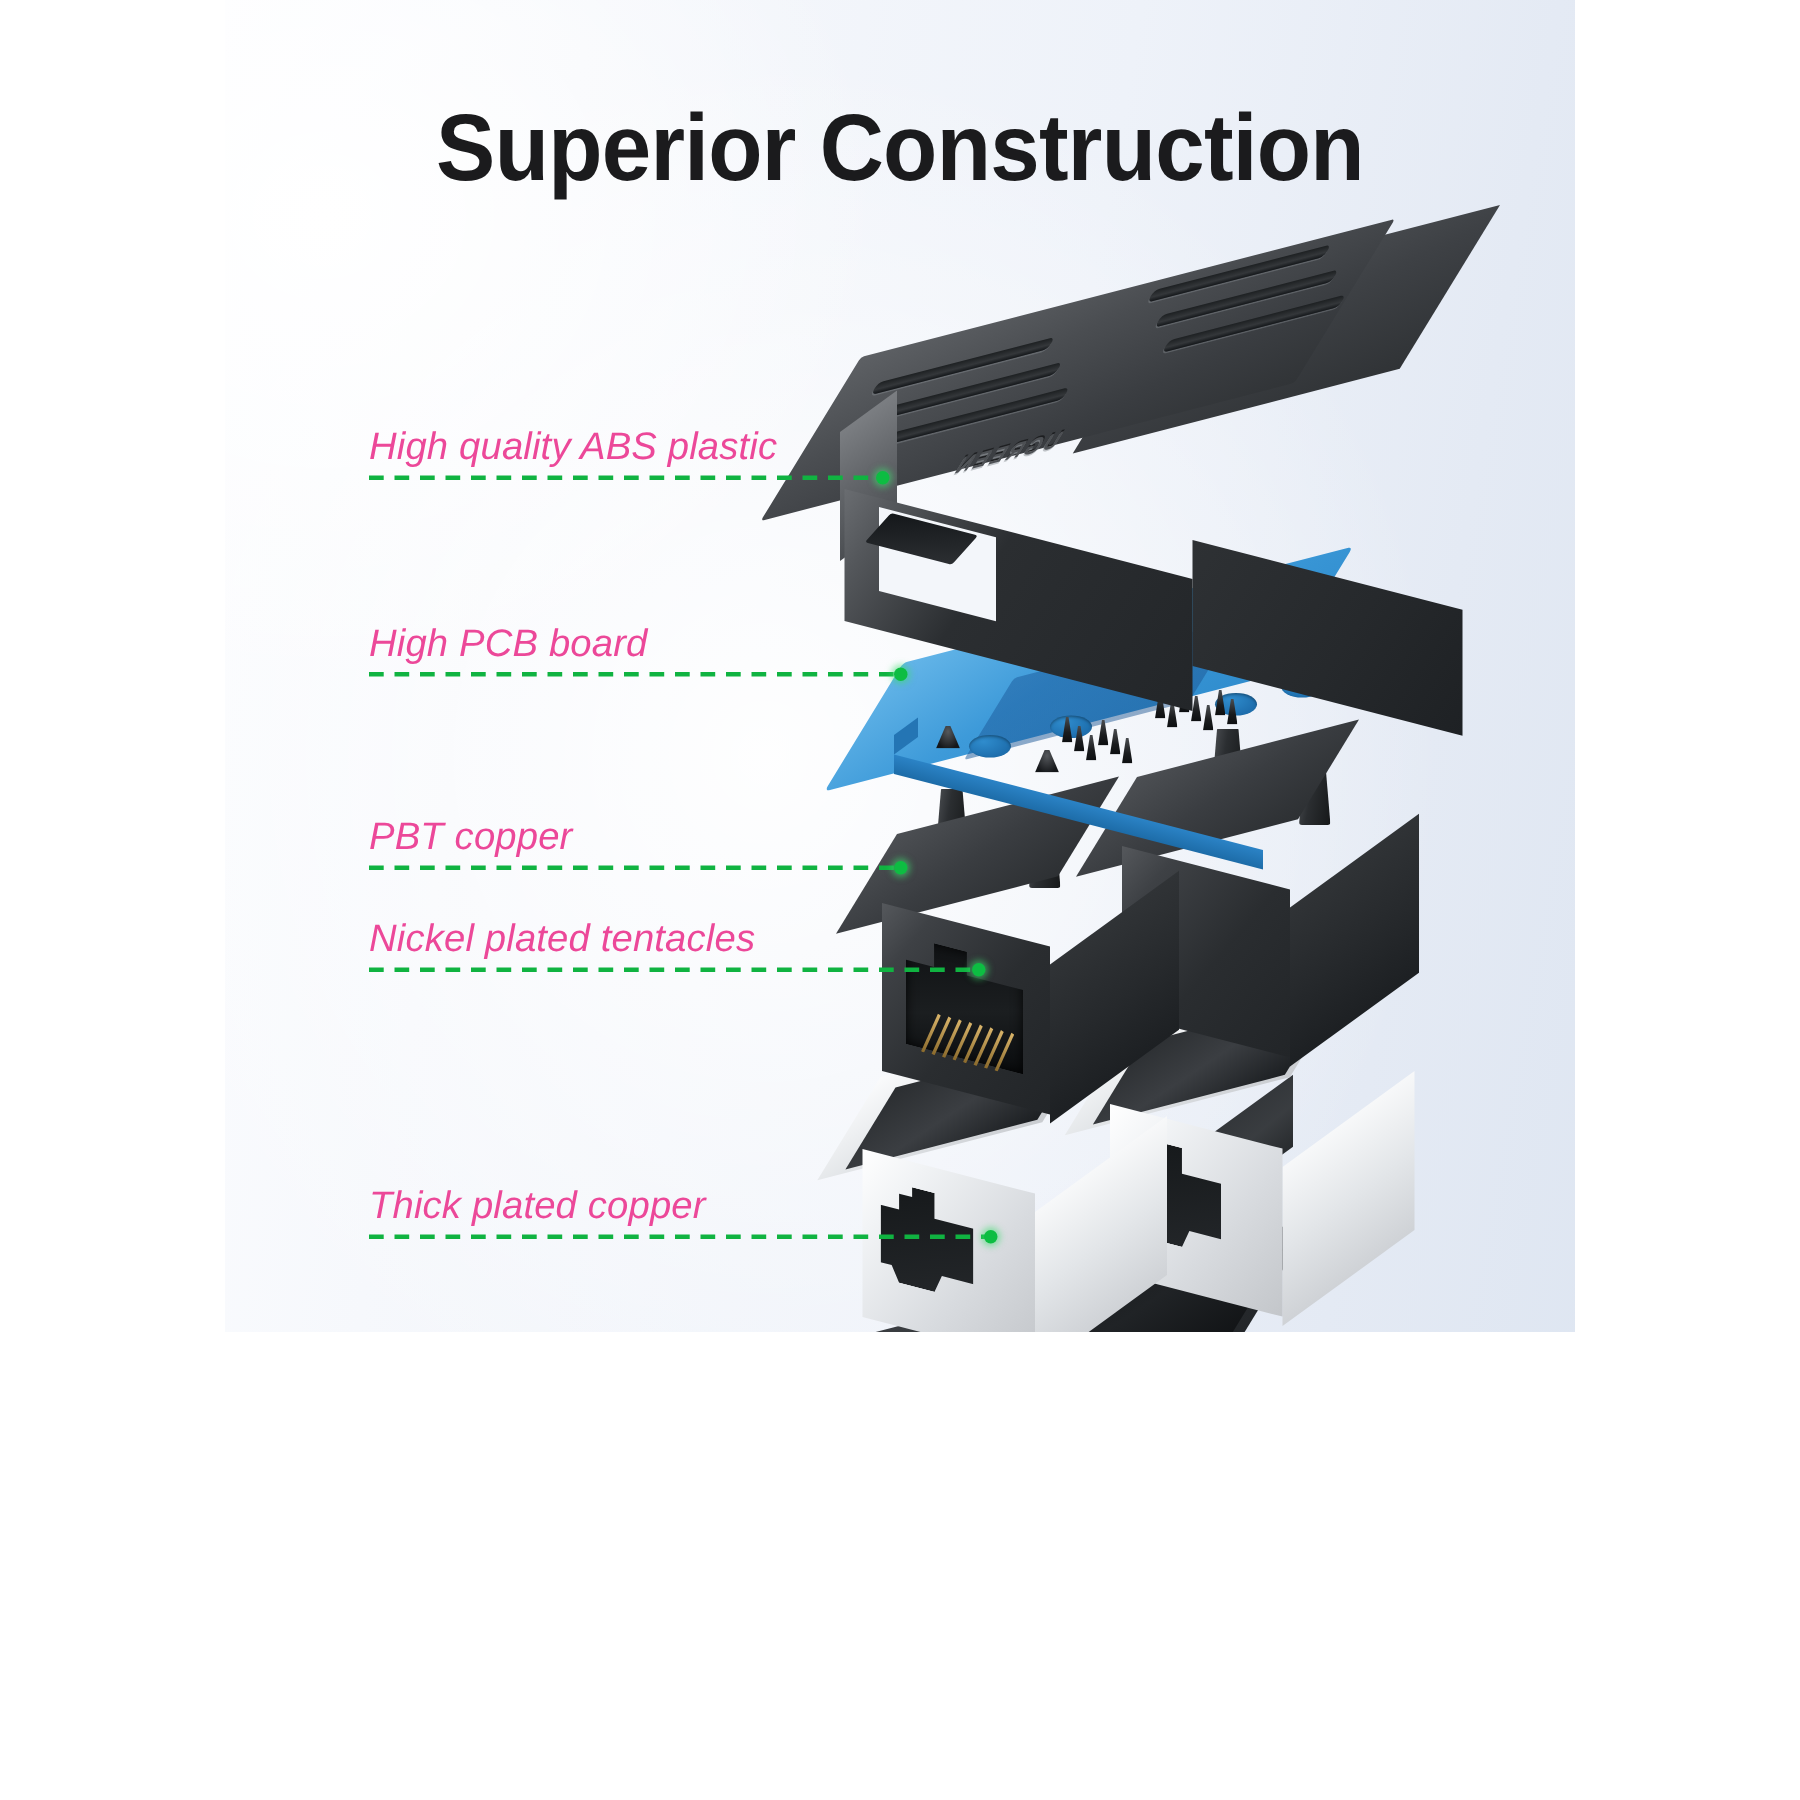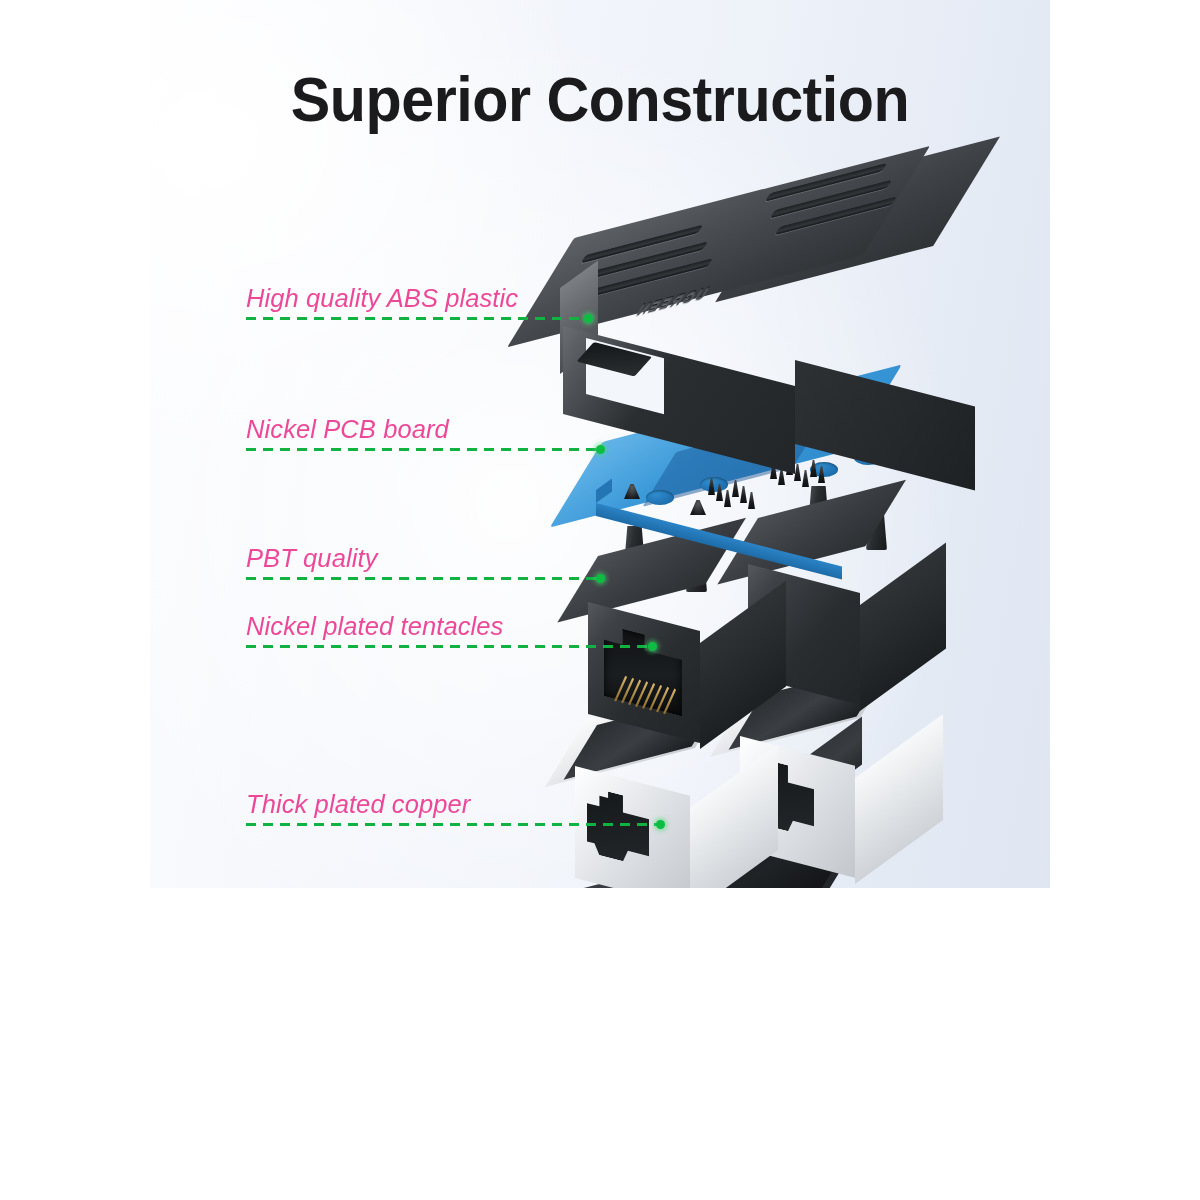--- a/index.html
+++ b/index.html
@@ -391,27 +391,27 @@
     <div class="f notch-in"></div>
   </div>
 
   <div class="callout" style="left:246px;top:320px;">
     <div class="ctext">High quality ABS plastic</div>
     <div class="cline" style="width:340px;"></div>
     <div class="cdot" style="left:338px;"></div>
   </div>
 
   <div class="callout" style="left:246px;top:451px;">
-    <div class="ctext">Nickel PCB board</div>
+    <div class="ctext">High PCB board</div>
     <div class="cline" style="width:352px;"></div>
     <div class="cdot" style="left:350px;"></div>
   </div>
 
   <div class="callout" style="left:246px;top:580px;">
-    <div class="ctext">PBT quality</div>
+    <div class="ctext">PBT copper</div>
     <div class="cline" style="width:352px;"></div>
     <div class="cdot" style="left:350px;"></div>
   </div>
 
   <div class="callout" style="left:246px;top:648px;">
     <div class="ctext">Nickel plated tentacles</div>
     <div class="cline" style="width:404px;"></div>
     <div class="cdot" style="left:402px;"></div>
   </div>
 

